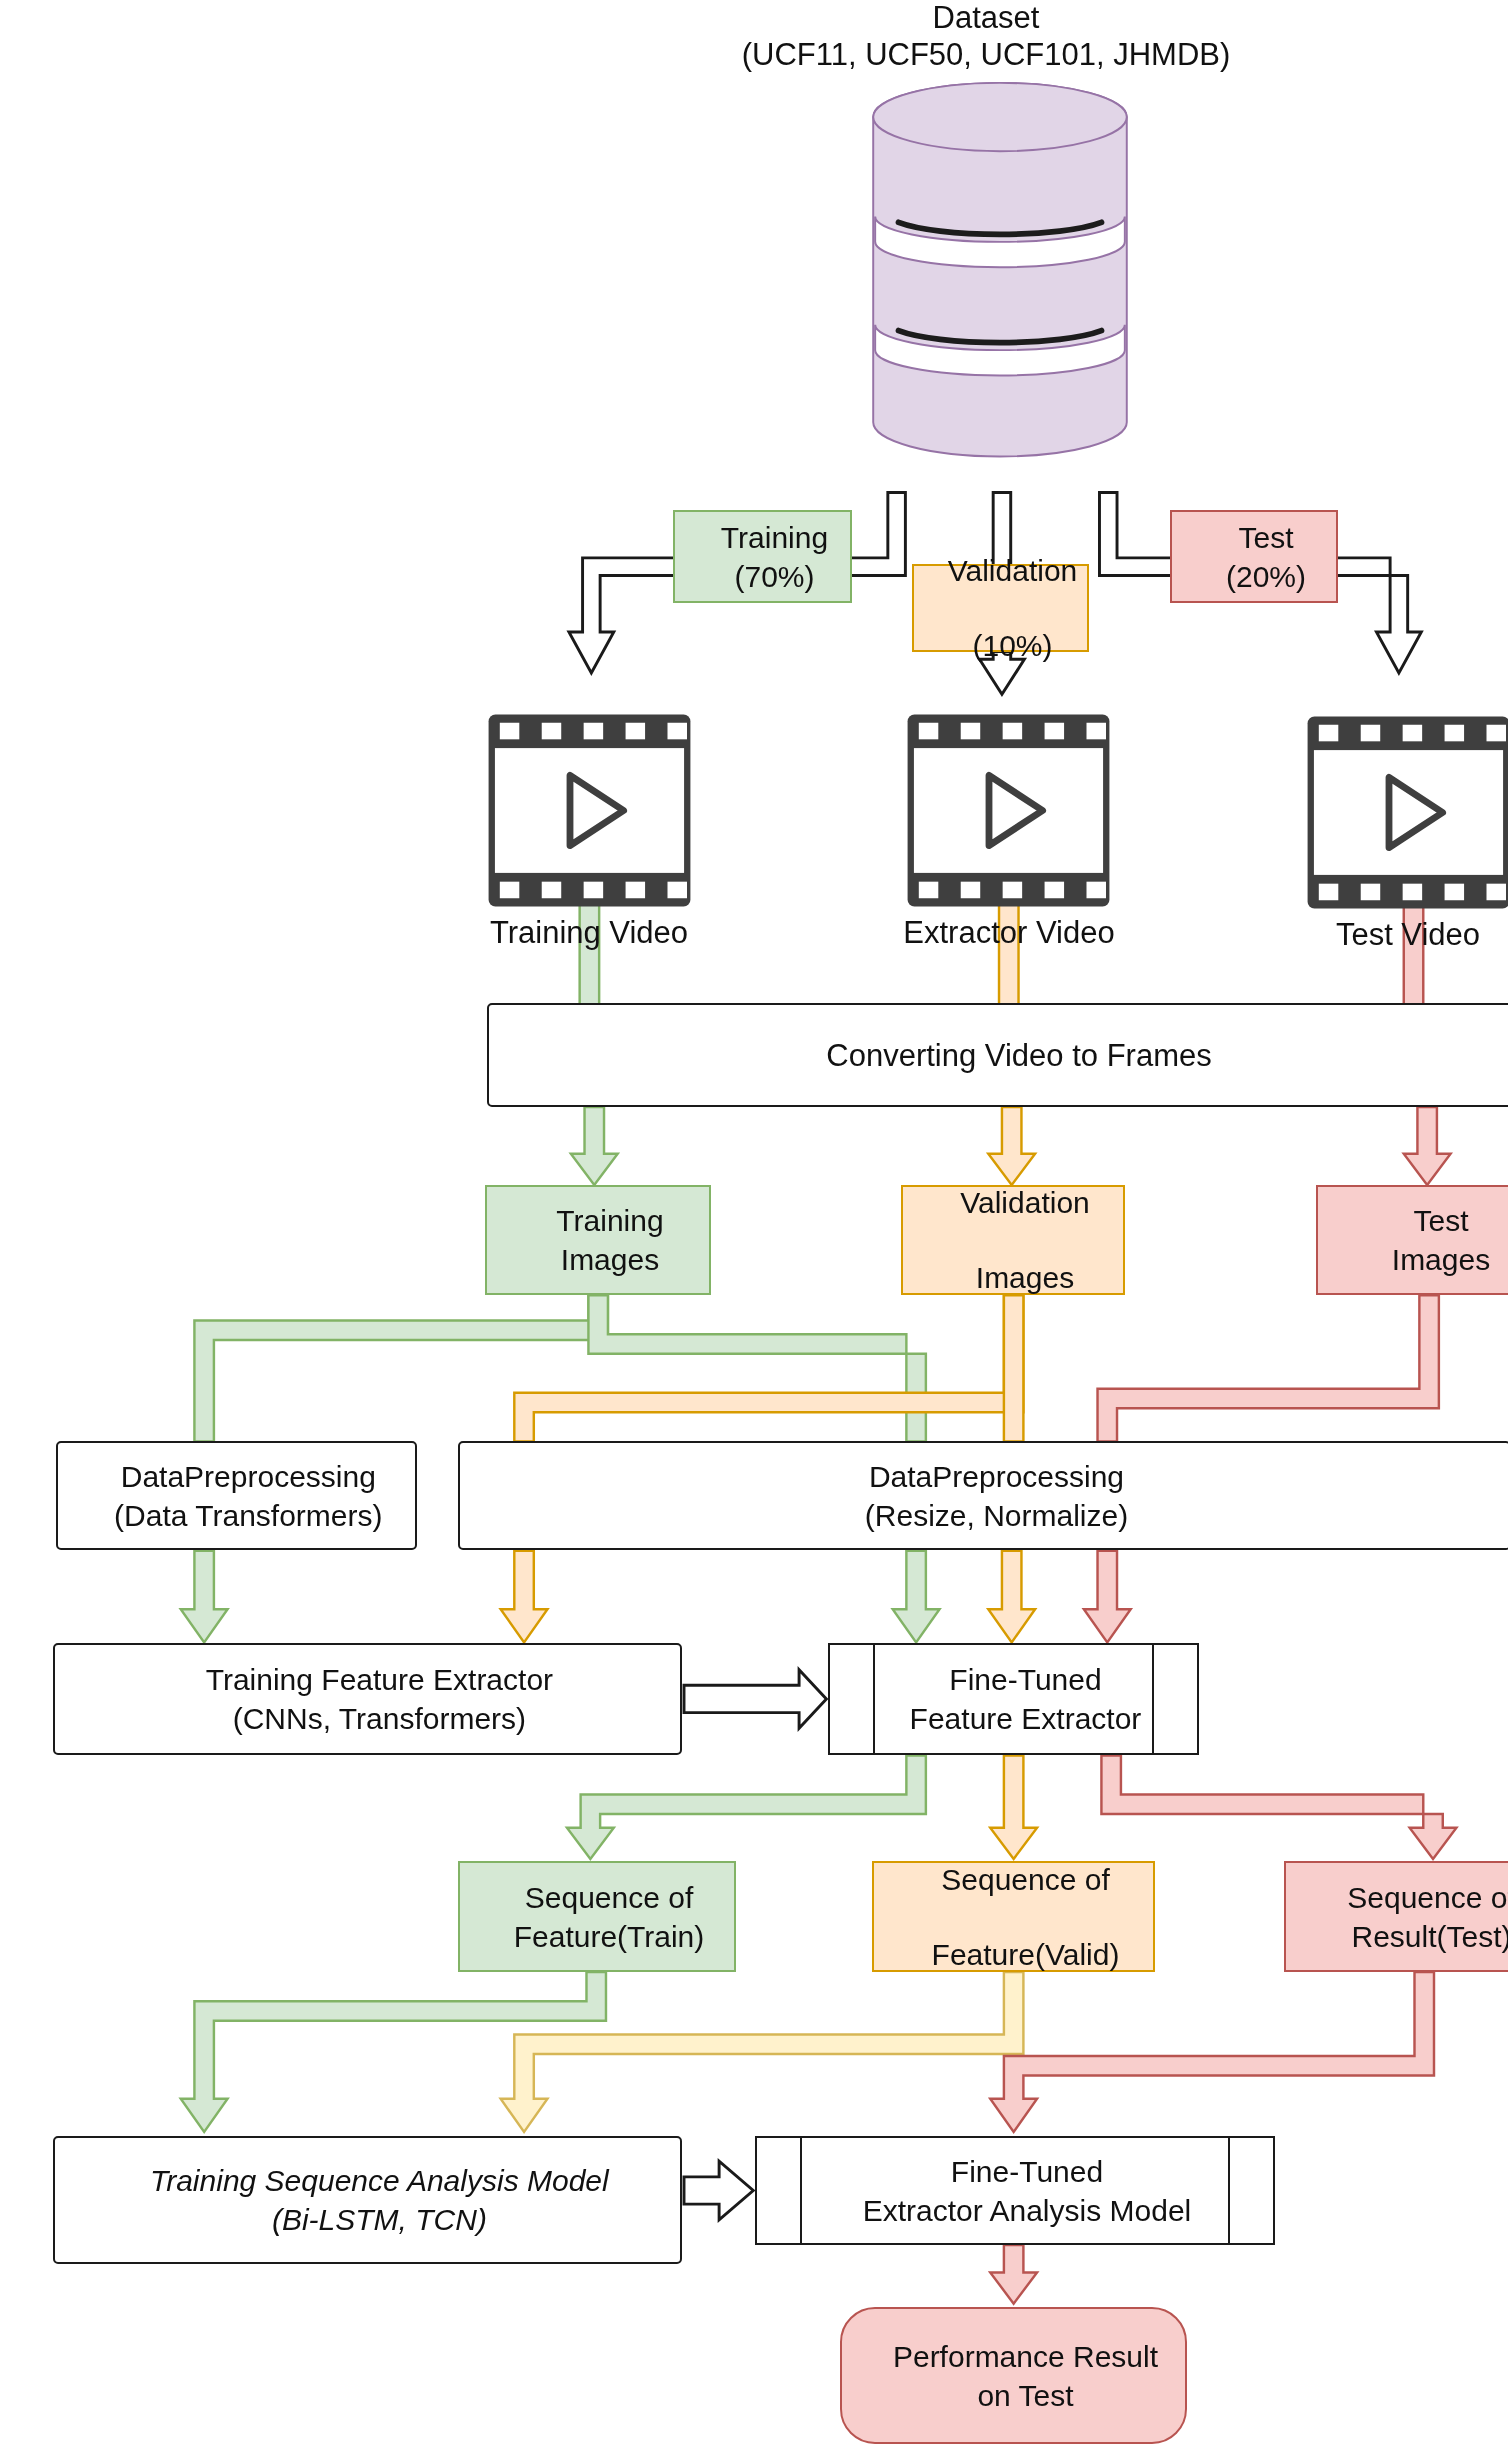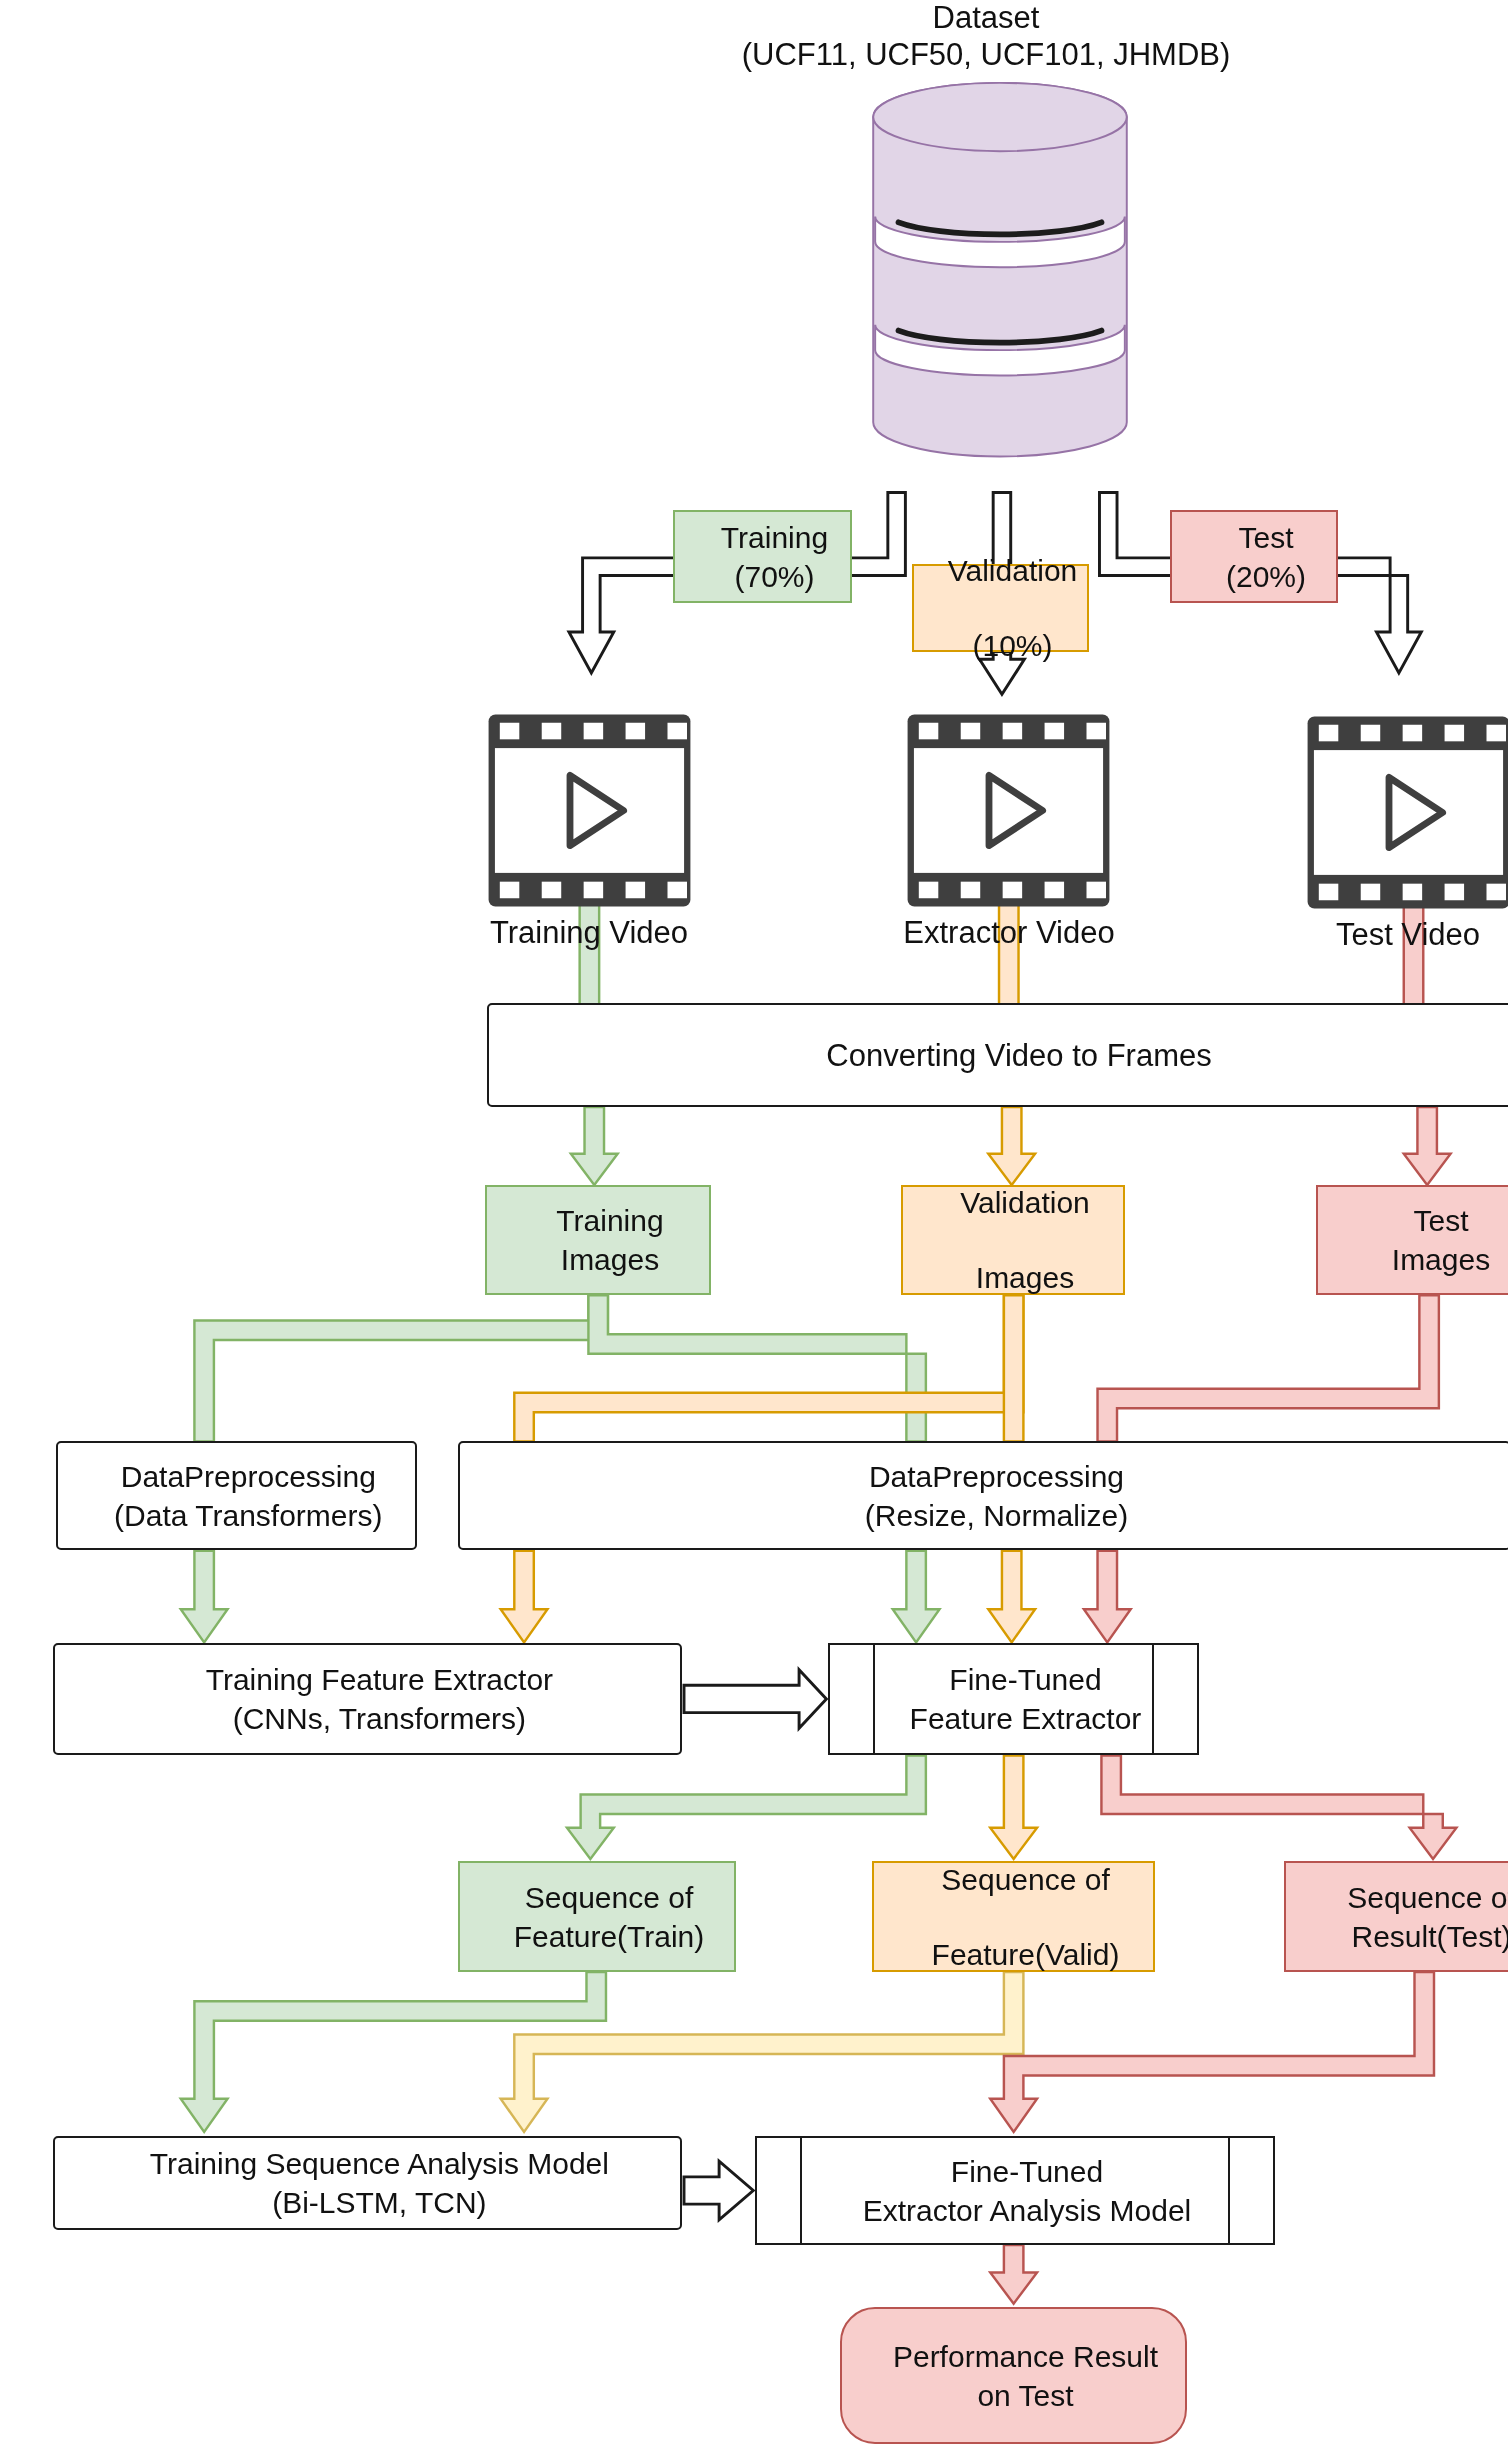--- a/index.html
+++ b/index.html
@@ -202,21 +202,21 @@
   </div>
   <div class="box orange" style="left:824px;top:1861px;width:283px;height:111px;">
     <div>Sequence of</div>
     <div>Feature(Valid)</div>
   </div>
   <div class="box red" style="left:1236px;top:1861px;width:271px;height:111px;">
     <div>Sequence of</div>
     <div>Result(Test)</div>
   </div>
 
-  <div class="box plain" style="left:4.9px;top:2136px;width:629px;height:94px;">
+  <div class="box plain" style="left:4.9px;top:2136px;width:629px;height:128px;font-style:italic;">
     <div>Training Sequence Analysis Model</div>
     <div>(Bi-LSTM, TCN)</div>
   </div>
   <div class="box proc" style="left:707px;top:2136px;width:520px;height:109px;">
     <div>Fine-Tuned</div>
     <div>Extractor Analysis Model</div>
   </div>
 
   <div class="box red result-round" style="left:792px;top:2307px;width:347px;height:137px;">
     <div>Performance Result</div>

